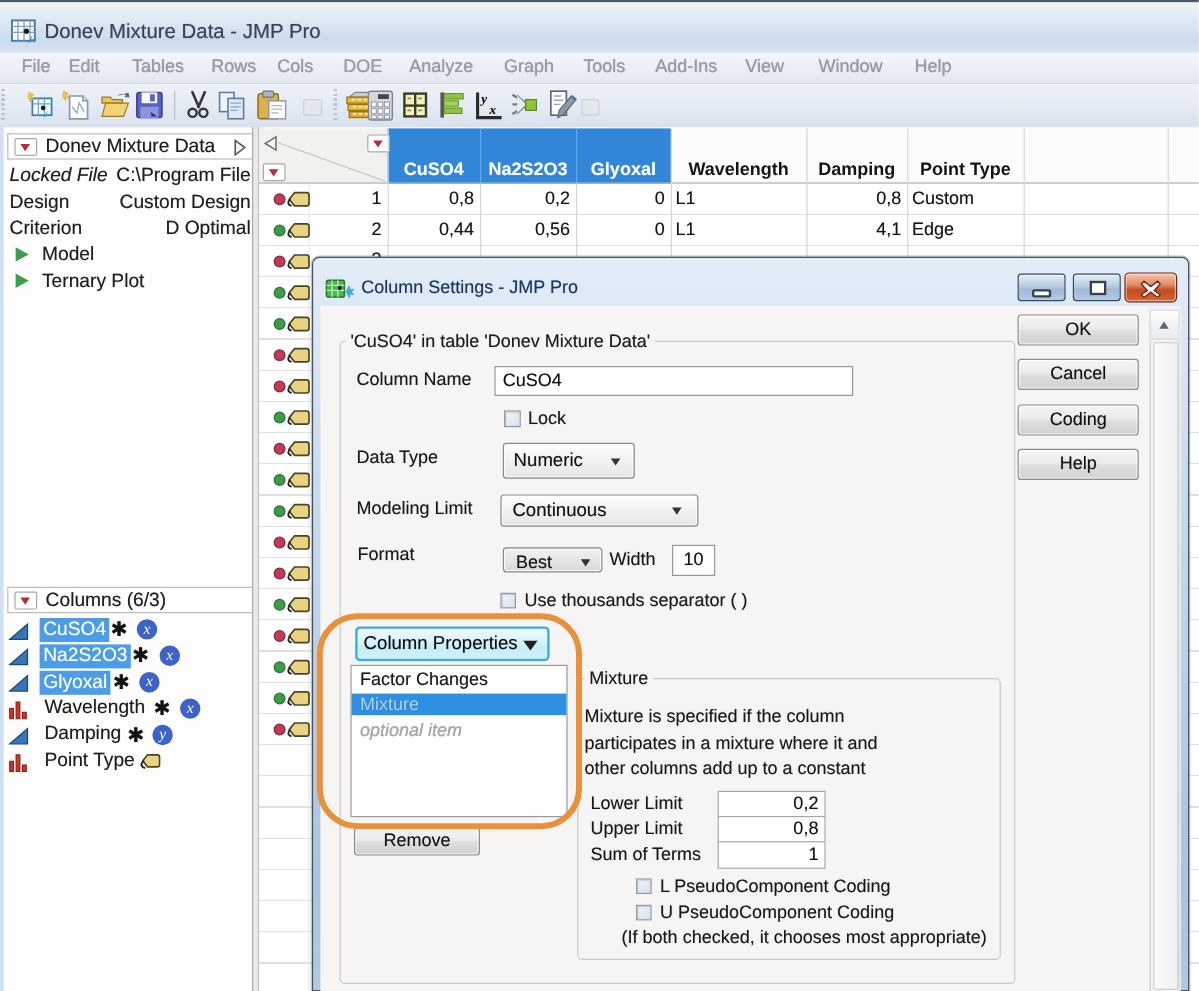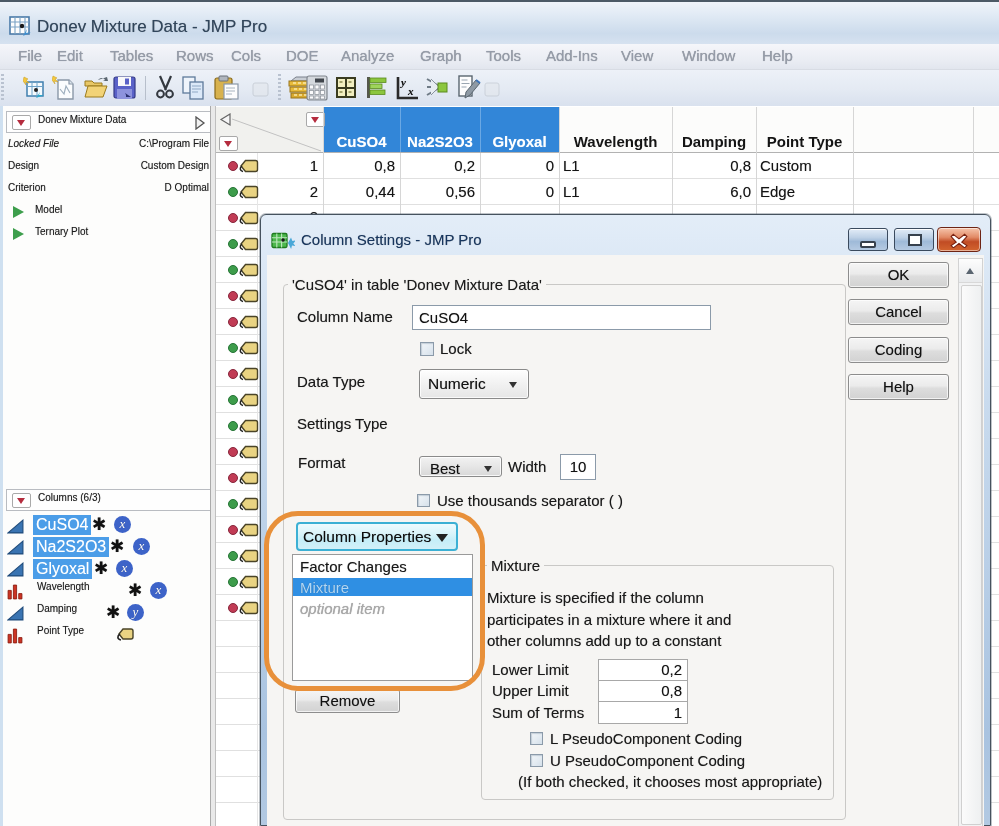--- a/index.html
+++ b/index.html
@@ -15,21 +15,21 @@
 #topline{left:0;top:0;width:999px;height:2px;background:#4d5a66;}
 #titlebar{left:0;top:2px;width:999px;height:42px;background:linear-gradient(180deg,#f0f4fa 0%,#dfe9f4 35%,#ccdbec 75%,#d6e2f0 100%);}
 #menubar{left:0;top:44px;width:999px;height:25px;background:linear-gradient(180deg,#f5f6fa 0%,#e9ecf3 70%,#e2e6ee 100%);border-bottom:1px solid #d8dce4;}
 .mi{position:absolute;top:3px;font-size:15px;color:#959ca9;}
 #toolbar{left:0;top:70px;width:999px;height:36px;background:linear-gradient(180deg,#edf1f8 0%,#e4eaf3 55%,#d9e1ee 100%);border-bottom:1px solid #bfc7d4;}
 
 #leftpanel{left:0;top:106px;width:210px;height:720px;background:#fdfdfc;border-left:3px solid #cfe0f0;}
 .phead{position:absolute;left:3px;width:206px;height:22px;background:#fefefe;border:1px solid #b9bcc1;box-sizing:border-box;}
 .redbtn{position:absolute;width:19px;height:15px;background:#fff;border:1px solid #a9a9a9;border-radius:2px;box-sizing:border-box;}
 .redbtn:after{content:"";position:absolute;left:4px;top:4px;border-left:4.5px solid transparent;border-right:4.5px solid transparent;border-top:6px solid #b52c3e;}
-.ptxt{position:absolute;font-size:10px;color:#1c1c1c;white-space:nowrap;text-align:right;}
+.ptxt{position:absolute;font-size:16px;color:#1c1c1c;white-space:nowrap;text-align:right;}
 .colhl{position:absolute;height:20px;background:#4b9de8;color:#fff;font-size:16px;line-height:20px;padding:0 3px;white-space:nowrap;}
 .ast{position:absolute;font-size:17px;color:#111;height:20px;line-height:20px;}
 .xyc{position:absolute;width:17px;height:17px;border-radius:50%;background:#3d63c8;color:#fff;font-family:'Liberation Serif';font-style:italic;font-size:13px;text-align:center;line-height:16px;}
 .gtri{position:absolute;width:0;height:0;border-top:6.5px solid transparent;border-bottom:6.5px solid transparent;border-left:11px solid #3d9e4c;}
 
 #tablearea{left:216px;top:106px;width:783px;height:720px;background:#fff;}
 .vline{position:absolute;width:1px;background:#d6d6d6;}
 .cell{position:absolute;font-size:15px;color:#141414;white-space:nowrap;height:18px;line-height:18px;}
 
 #dlg{left:260px;top:214px;width:731px;height:612px;border:1px solid #46525e;box-shadow:0 0 0 1px rgba(70,82,96,.35);border-radius:6px 6px 0 0;box-sizing:border-box;background:linear-gradient(180deg,#e3edf8 0%,#c9dbee 30%,#a9c3e0 85%,#b2c9e2 100%);}
@@ -282,21 +282,21 @@
  <div class="cell" style="left:184px;width:75px;top:51px;text-align:right;">0,2</div>
  <div class="cell" style="left:264px;width:74px;top:51px;text-align:right;">0</div>
  <div class="cell" style="left:347px;top:51px;">L1</div>
  <div class="cell" style="left:456px;width:79px;top:51px;text-align:right;">0,8</div>
  <div class="cell" style="left:544px;top:51px;">Custom</div>
  <div class="cell" style="left:41px;width:61px;top:77px;text-align:right;">2</div>
  <div class="cell" style="left:107px;width:72px;top:77px;text-align:right;">0,44</div>
  <div class="cell" style="left:184px;width:75px;top:77px;text-align:right;">0,56</div>
  <div class="cell" style="left:264px;width:74px;top:77px;text-align:right;">0</div>
  <div class="cell" style="left:347px;top:77px;">L1</div>
- <div class="cell" style="left:456px;width:79px;top:77px;text-align:right;">6,0</div>
+ <div class="cell" style="left:456px;width:79px;top:77px;text-align:right;">4,1</div>
  <div class="cell" style="left:544px;top:77px;">Edge</div>
  <div class="cell" style="left:41px;width:61px;top:102px;text-align:right;">3</div>
  <svg class="ab" style="left:3px;top:47px" width="57" height="480">
   <defs>
    <g id="tg">
             <path d="M2 8l4.5-5.5h10a2 2 0 012 2v7a2 2 0 01-2 2h-10z" fill="#e9d382" stroke="#4a4428" stroke-width="1.4"></path>
             <path d="M3 8c-2.6 2-2.4 4.6 1 5.6" fill="none" stroke="#222" stroke-width="1.5"></path>
           </g>
    <circle id="cr" r="4.5" fill="#c13b55" stroke="#87263c"></circle>
    <circle id="cg" r="4.5" fill="#3d9c4b" stroke="#267436"></circle>
@@ -360,21 +360,22 @@
  </div>
  <div id="dlgclient" class="ab"></div>
  <div class="fset" style="left:22px;top:69px;width:563px;height:536px;"></div>
  <div class="flab" style="left:27px;top:61px;">'CuSO4' in table 'Donev Mixture Data'</div>
  <div class="ab t15" style="left:36px;top:93px;">Column Name</div>
  <div class="inp" style="left:151px;top:90px;width:299px;height:25px;line-height:23px;padding-left:6px;">CuSO4</div>
  <div class="cb7" style="left:159px;top:127px;"></div>
  <div class="ab t15" style="left:179px;top:125px;">Lock</div>
  <div class="ab t15" style="left:36px;top:158px;">Data Type</div>
  <div class="combo" style="left:158px;top:154px;width:110px;height:30px;line-height:28px;padding-left:8px;font-size:15.5px;">Numeric<div class="carr" style="right:11px;top:12px;"></div></div>
- <div class="ab t15" style="left:36px;top:200px;">Settings Type</div>
+ <div class="ab t15" style="left:36px;top:200px;">Modeling Limit</div>
+ <div class="combo" style="left:156px;top:197px;width:165px;height:27px;line-height:25px;padding-left:9px;font-size:15.5px;">Continuous<div class="carr" style="right:13px;top:10px;"></div></div>
  <div class="ab t15" style="left:37px;top:239px;">Format</div>
  <div class="combo" style="left:158px;top:241px;width:83px;height:21px;line-height:23px;padding-left:10px;background:linear-gradient(180deg,#f2f2f2 0%,#e6e6e6 50%,#d8d8d8 100%);">Best<div class="carr" style="right:9px;top:9px;"></div></div>
  <div class="ab t15" style="left:247px;top:243px;">Width</div>
  <div class="inp" style="left:299px;top:239px;width:36px;height:26px;line-height:24px;text-align:center;">10</div>
  <div class="cb7" style="left:156px;top:279px;width:13px;height:13px;"></div>
  <div class="ab t15" style="left:176px;top:277px;">Use thousands separator ( )</div>
  <div class="ab" style="left:35px;top:307px;width:162px;height:29px;box-sizing:border-box;border:2px solid #3cb0d4;border-radius:4px;background:linear-gradient(180deg,#eefbfe 0%,#d9f4fa 40%,#c5eef8 65%,#d2f0f8 100%);font-size:15.5px;color:#0c0c0c;line-height:25px;padding-left:5px;">Column Properties<div class="ab" style="right:8px;top:10px;width:0;height:0;border-left:6px solid transparent;border-right:6px solid transparent;border-top:8px solid #222;"></div></div>
  <div class="ab" style="left:31px;top:339px;width:181px;height:127px;box-sizing:border-box;border:1px solid #9a9a9a;background:#fff;">
    <div class="ab t15" style="left:7px;top:3px;">Factor Changes</div>
    <div class="ab" style="left:0;top:23px;width:179px;height:18px;background:#2f8fe3;"></div>

